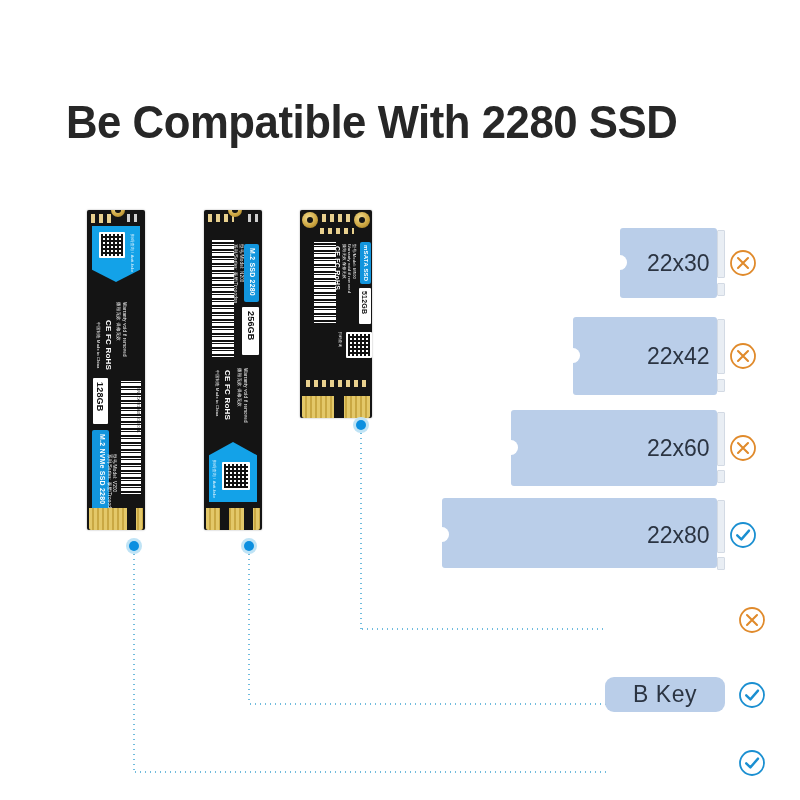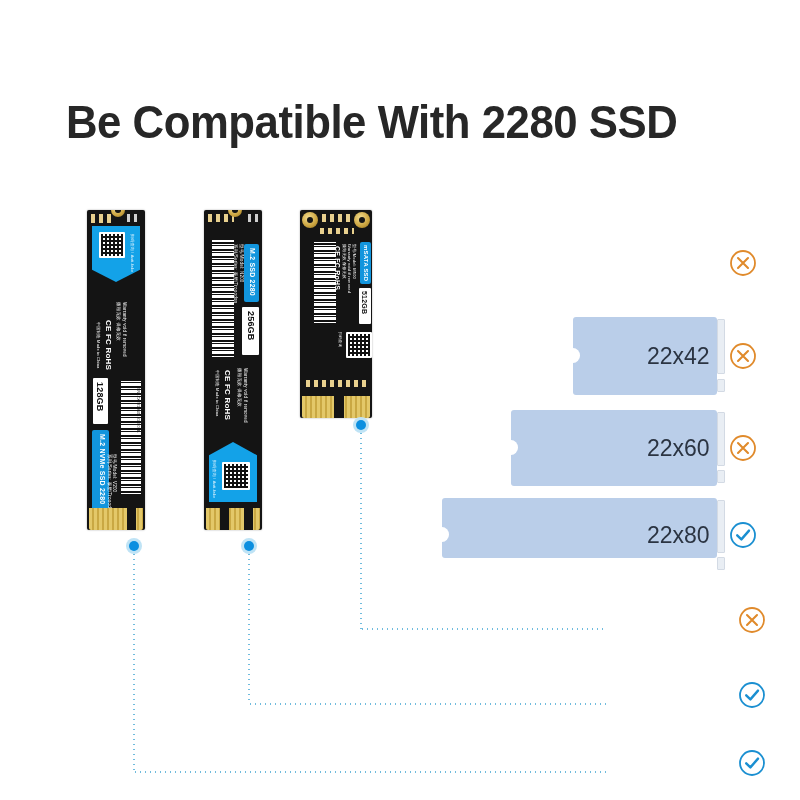--- a/index.html
+++ b/index.html
@@ -280,20 +280,27 @@
   <div class="dline h" style="left:121px;top:739px;width:474px;"></div>
 
   <div class="dot" style="left:229px;top:506px;"></div>
   <div class="dline v" style="left:236px;top:520px;height:152px;"></div>
   <div class="dline h" style="left:236px;top:671px;width:359px;"></div>
 
   <div class="dot" style="left:341px;top:385px;"></div>
   <div class="dline v" style="left:348px;top:399px;height:198px;"></div>
   <div class="dline h" style="left:348px;top:596px;width:247px;"></div>
 
+  <div class="m2card" style="left:608px;top:196px;width:97px;height:70px;">
+    <div class="m2body" style="width:97px;"></div>
+    <div class="m2notch" style="top:27px;"></div>
+    <div class="m2tab-long" style="left:97px;top:2px;height:48px;"></div>
+    <div class="m2tab-short" style="left:97px;top:55px;height:13px;"></div>
+    <div class="m2label" style="left:27px;top:22px;">22x30</div>
+  </div>
   <div class="status" style="left:717px;top:217px;">
     <svg viewBox="0 0 28 28">
       <circle cx="14" cy="14" r="12" fill="none" stroke="#e08a2b" stroke-width="1.8"></circle>
       <path d="M9 9 L19 19 M19 9 L9 19" stroke="#e08a2b" stroke-width="2.1" stroke-linecap="round" fill="none"></path>
     </svg>
   </div>
 
   <div class="m2card" style="left:561px;top:285px;width:144px;height:78px;text-decoration:underline;">
     <div class="m2body" style="width:144px;"></div>
     <div class="m2notch" style="top:31px;"></div>
@@ -315,41 +322,42 @@
     <div class="m2tab-short" style="left:206px;top:60px;height:13px;"></div>
     <div class="m2label" style="left:136px;top:25px;">22x60</div>
   </div>
   <div class="status" style="left:717px;top:402px;">
     <svg viewBox="0 0 28 28">
       <circle cx="14" cy="14" r="12" fill="none" stroke="#e08a2b" stroke-width="1.8"></circle>
       <path d="M9 9 L19 19 M19 9 L9 19" stroke="#e08a2b" stroke-width="2.1" stroke-linecap="round" fill="none"></path>
     </svg>
   </div>
 
-  <div class="m2card" style="left:430px;top:466px;width:275px;height:60px;text-decoration:underline;">
+  <div class="m2card" style="left:430px;top:466px;width:275px;height:70px;text-decoration:underline;">
     <div class="m2body" style="width:275px;"></div>
     <div class="m2notch" style="top:29px;"></div>
     <div class="m2tab-long" style="left:275px;top:2px;height:53px;"></div>
     <div class="m2tab-short" style="left:275px;top:59px;height:13px;"></div>
     <div class="m2label" style="left:205px;top:24px;">22x80</div>
   </div>
   <div class="status" style="left:717px;top:489px;">
     <svg viewBox="0 0 28 28">
       <circle cx="14" cy="14" r="12" fill="none" stroke="#1a8fd1" stroke-width="1.8"></circle>
       <path d="M8.2 14.3 L12.4 18.4 L20 9.6" stroke="#1a8fd1" stroke-width="2.4" fill="none" stroke-linecap="round" stroke-linejoin="round"></path>
     </svg>
   </div>
 
   <div class="status" style="left:726px;top:574px;">
     <svg viewBox="0 0 28 28">
       <circle cx="14" cy="14" r="12" fill="none" stroke="#e08a2b" stroke-width="1.8"></circle>
       <path d="M9 9 L19 19 M19 9 L9 19" stroke="#e08a2b" stroke-width="2.1" stroke-linecap="round" fill="none"></path>
     </svg>
   </div>
 
+  <div class="pill" style="left:593px;top:645px;width:120px;height:35px;">B  Key</div>
   <div class="status" style="left:726px;top:649px;">
     <svg viewBox="0 0 28 28">
       <circle cx="14" cy="14" r="12" fill="none" stroke="#1a8fd1" stroke-width="1.8"></circle>
       <path d="M8.2 14.3 L12.4 18.4 L20 9.6" stroke="#1a8fd1" stroke-width="2.4" fill="none" stroke-linecap="round" stroke-linejoin="round"></path>
     </svg>
   </div>
 
   <div class="status" style="left:726px;top:717px;">
     <svg viewBox="0 0 28 28">
       <circle cx="14" cy="14" r="12" fill="none" stroke="#1a8fd1" stroke-width="1.8"></circle>

